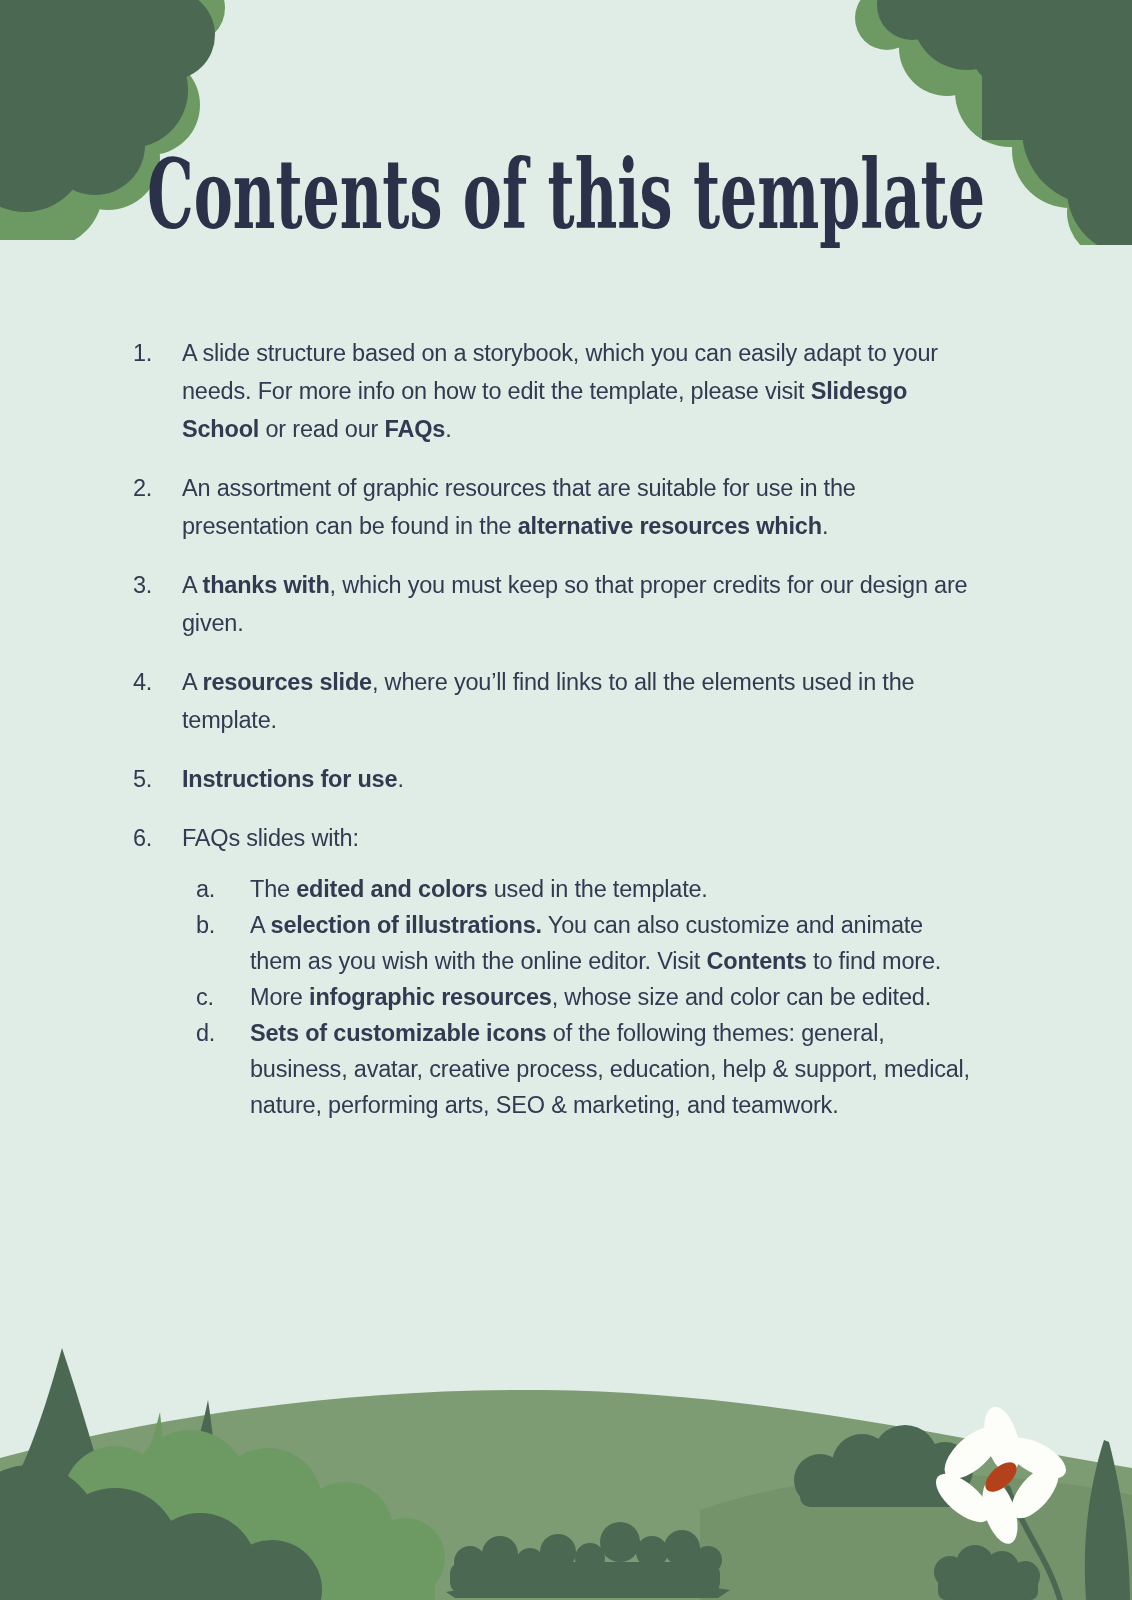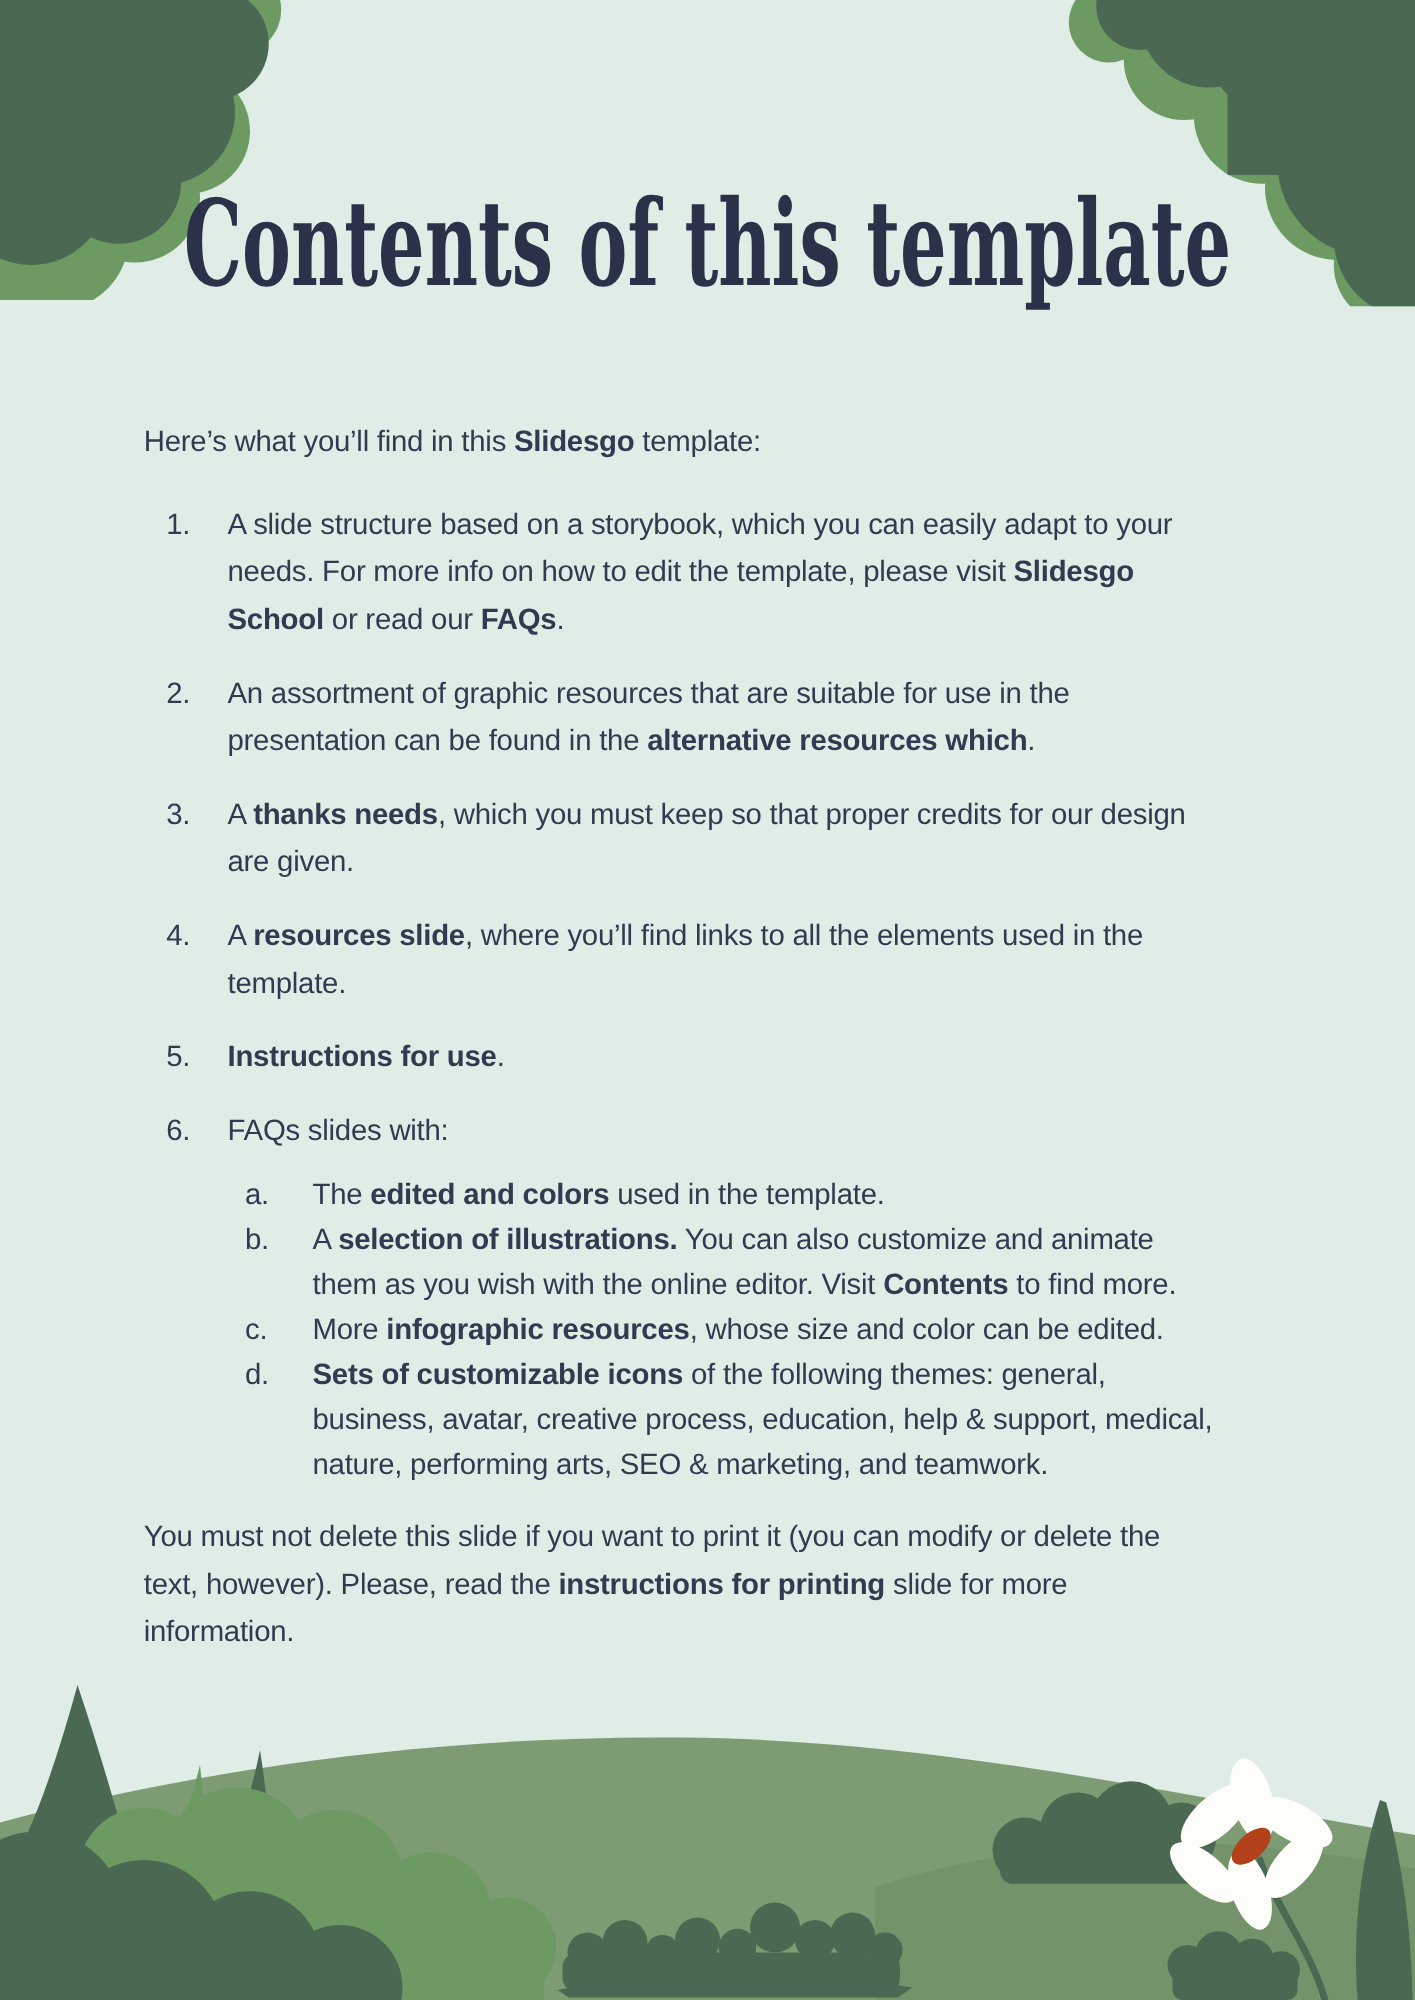--- a/index.html
+++ b/index.html
@@ -105,33 +105,32 @@
     <circle class="fill-dark" cx="265" cy="130" r="75"></circle>
     <circle class="fill-dark" cx="300" cy="190" r="65"></circle>
   </g>
 </svg>
 
 <svg class="title-wrap" viewBox="0 0 1132 140">
   <text x="566" y="120" text-anchor="middle" textLength="838" lengthAdjust="spacingAndGlyphs">Contents of this template</text>
 </svg>
 
 <div class="content">
-  <p class="intro"><span>Here’s what you’ll find in this </span><span class="b">Slidesgo</span><span> template:</span></p>
   <div class="list">
       <div class="item">
         <span class="marker">1.</span>
         <div class="li-text"><span>A slide structure based on a storybook, which you can easily adapt to your needs. For more info on how to edit the template, please visit </span><span class="b">Slidesgo School</span><span> or read our </span><span class="b">FAQs</span><span>.</span></div>
       </div>
       <div class="item">
         <span class="marker">2.</span>
         <div class="li-text"><span>An assortment of graphic resources that are suitable for use in the presentation can be found in the </span><span class="b">alternative resources which</span><span>.</span></div>
       </div>
       <div class="item">
         <span class="marker">3.</span>
-        <div class="li-text"><span>A </span><span class="b">thanks needs</span><span>, which you must keep so that proper credits for our design are given.</span></div>
+        <div class="li-text"><span>A </span><span class="b">thanks with</span><span>, which you must keep so that proper credits for our design are given.</span></div>
       </div>
       <div class="item">
         <span class="marker">4.</span>
         <div class="li-text"><span>A </span><span class="b">resources slide</span><span>, where you’ll find links to all the elements used in the template.</span></div>
       </div>
       <div class="item">
         <span class="marker">5.</span>
         <div class="li-text"><span class="b">Instructions for use</span><span>.</span></div>
       </div>
       <div class="item">
@@ -149,21 +148,20 @@
               <span class="marker">c.</span>
               <div class="li-text"><span>More </span><span class="b">infographic resources</span><span>, whose size and color can be edited.</span></div>
             </div>
             <div class="sub">
               <span class="marker">d.</span>
               <div class="li-text"><span class="b">Sets of customizable icons</span><span> of the following themes: general, business, avatar, creative process, education, help &amp; support, medical, nature, performing arts, SEO &amp; marketing, and teamwork.</span></div>
             </div>
           </div></div>
       </div>
     </div>
-  <p class="footer-note"><span>You must not delete this slide if you want to print it (you can modify or delete the text, however). Please, read the </span><span class="b">instructions for printing</span><span> slide for more information.</span></p>
 </div>
 
 <svg class="landscape" width="1132" height="260" viewBox="0 0 1132 260" aria-hidden="true">
 
   <path class="fill-hill" d="M0,118 C150,78 340,48 545,50 C760,52 960,100 1132,128 L1132,260 L0,260 Z"></path>
   <path class="fill-hill-shade" d="M700,170 C830,125 990,126 1132,155 L1132,260 L700,260 Z"></path>
 
   <path class="fill-dark" d="M1104,100 C1088,150 1082,205 1086,260 L1130,260 C1129,195 1120,145 1109,102 Z"></path>
 
   <g>

